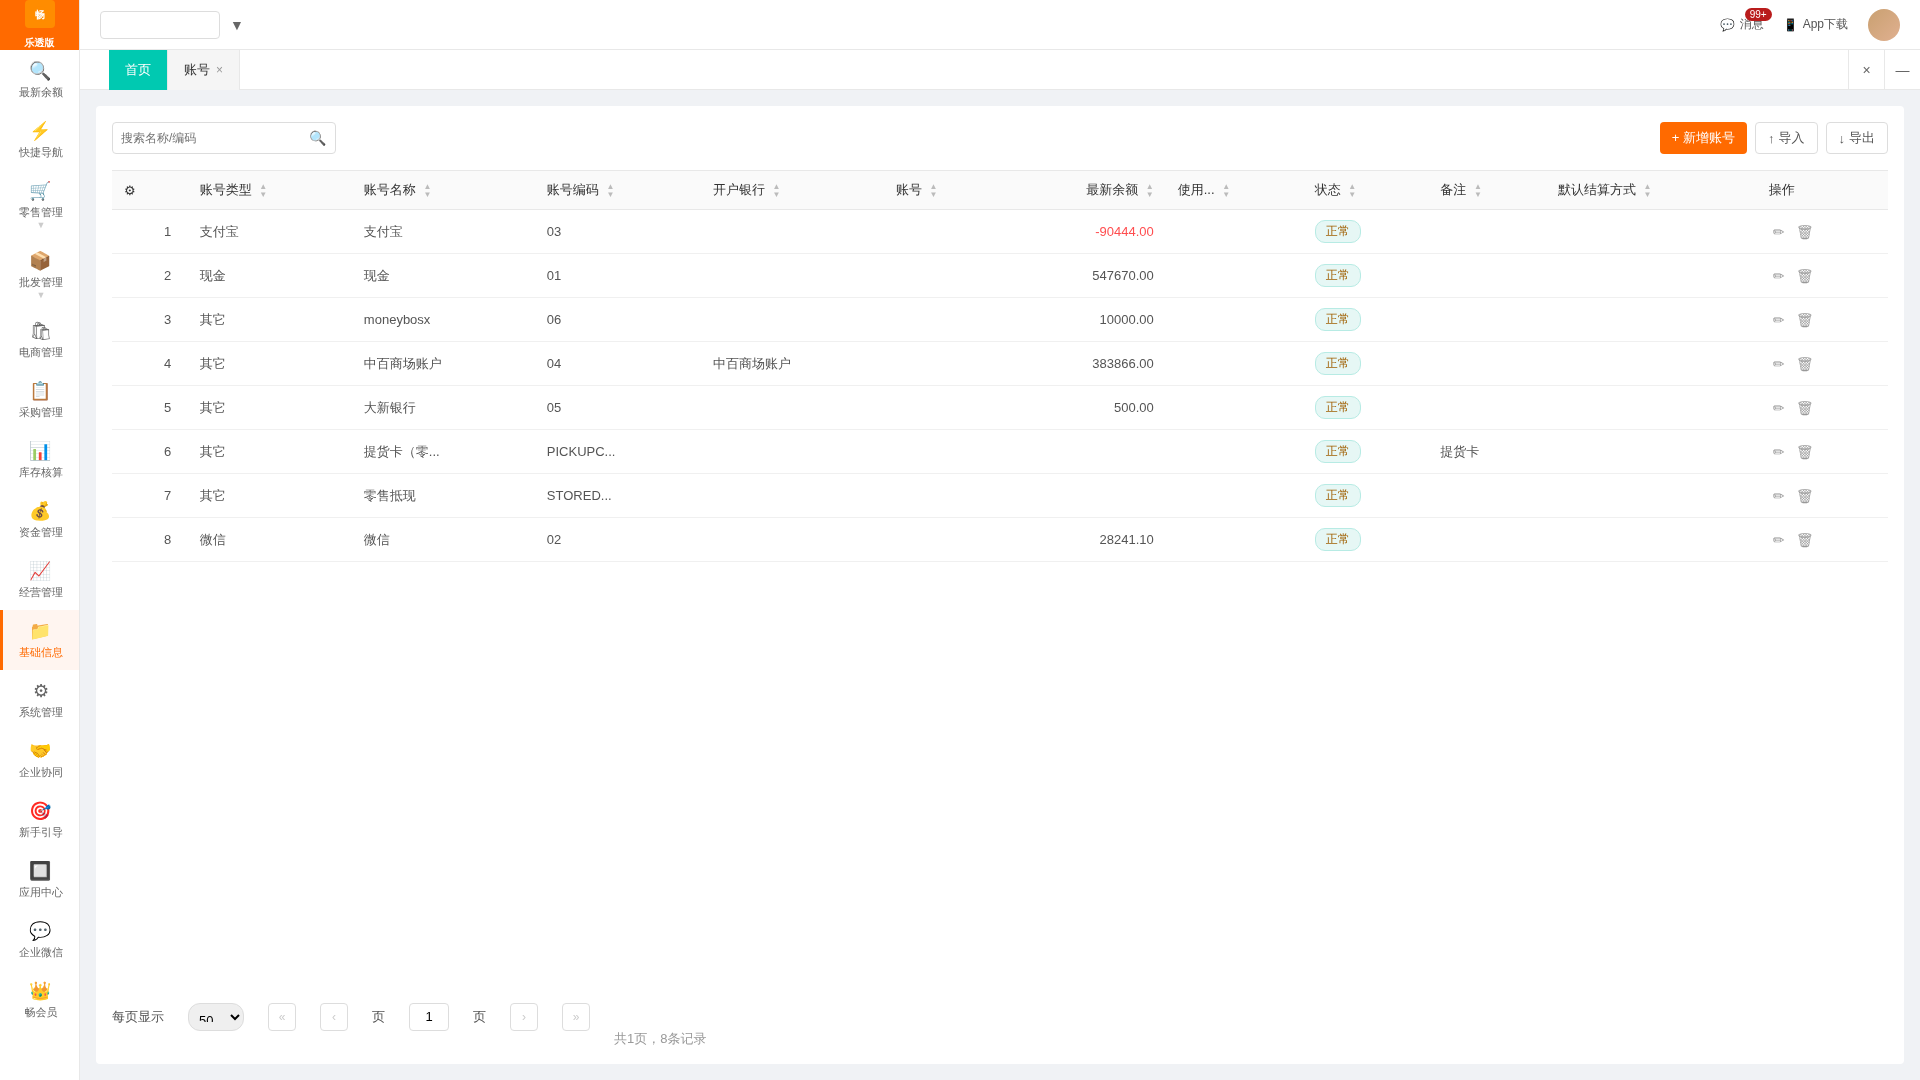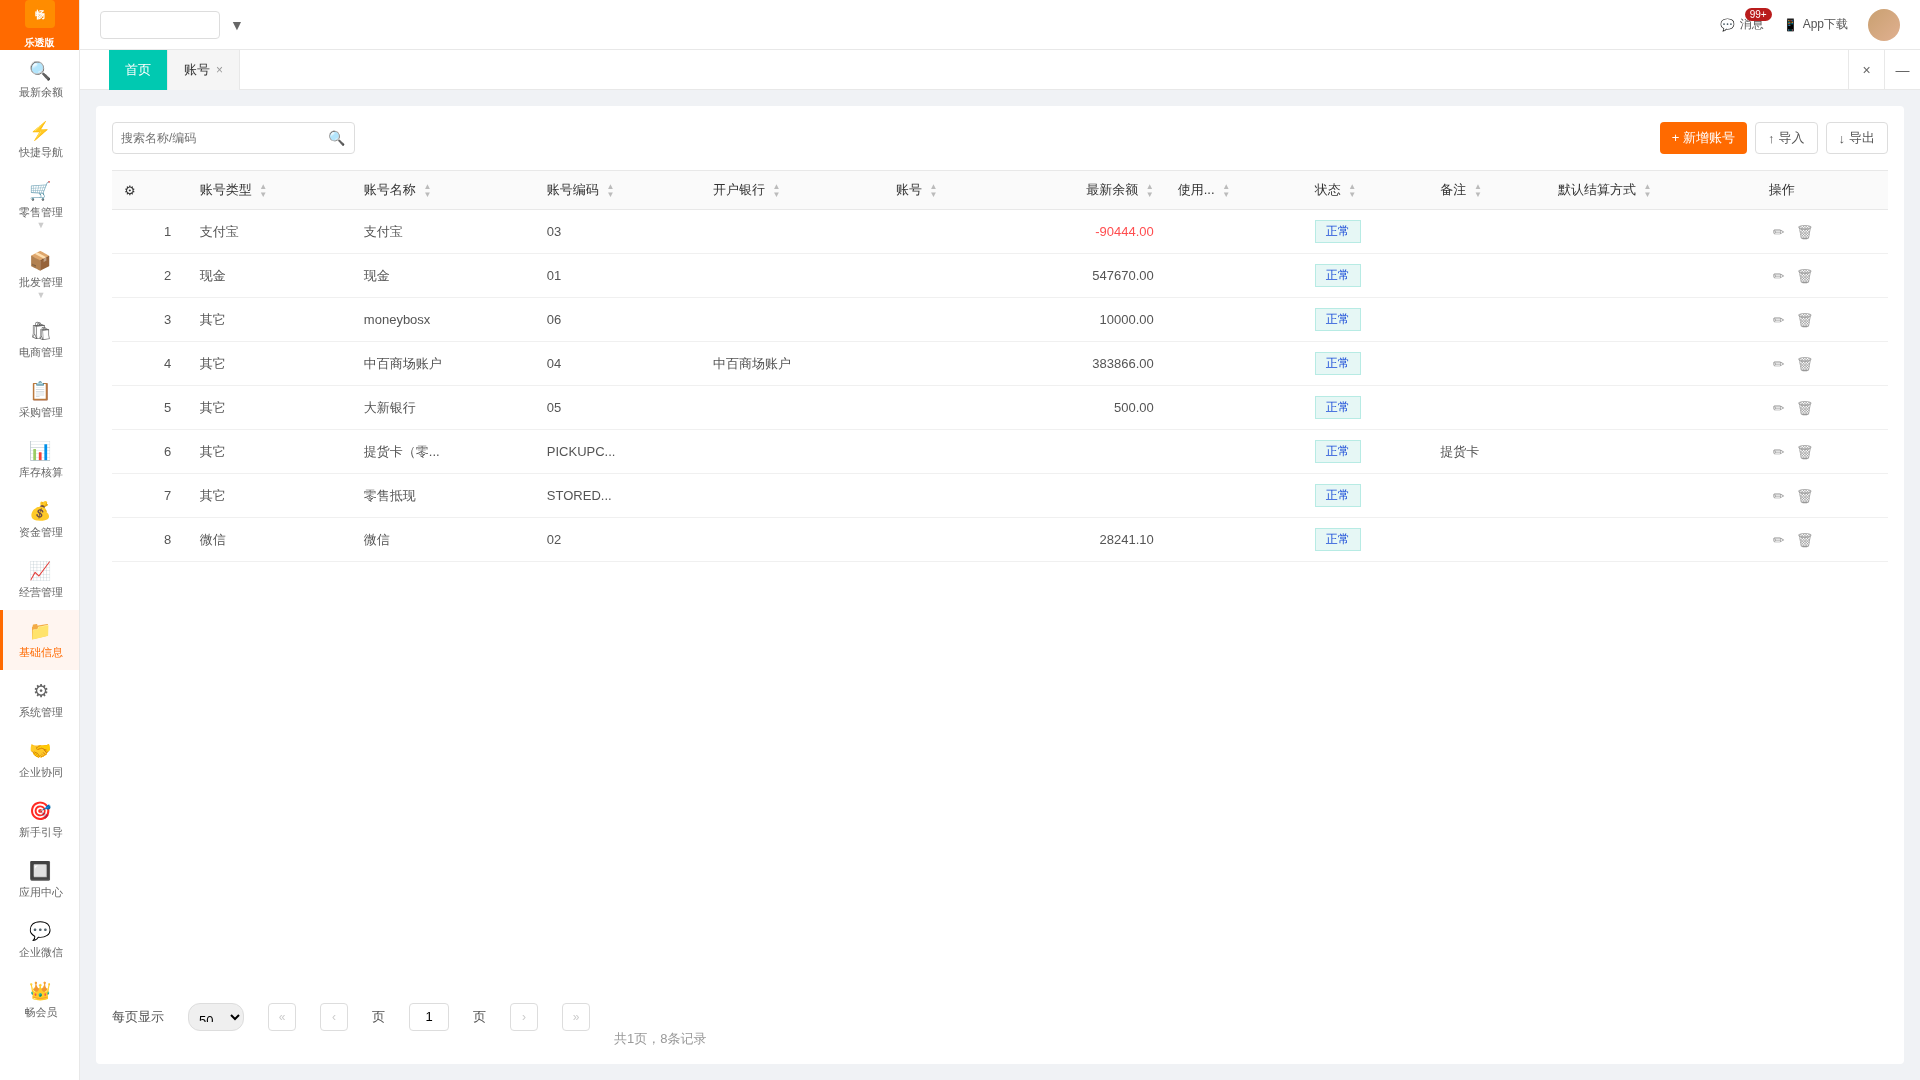--- a/index.html
+++ b/index.html
@@ -228,21 +228,21 @@
       justify-content: space-between;
       margin-bottom: 16px;
     }
     .search-box {
       display: flex;
       align-items: center;
       border: 1px solid #ddd;
       border-radius: 4px;
       padding: 0 8px;
       height: 32px;
-      width: 243px;
+      width: 224px;
       background: #fff;
     }
     .search-input {
       border: none;
       outline: none;
       font-size: 12px;
       flex: 1;
       color: #333;
     }
     .search-icon { color: #aaa; font-size: 14px; cursor: pointer; }
@@ -305,24 +305,24 @@
     }
     .data-table td {
       padding: 10px 12px;
       border-bottom: 1px solid #f0f0f0;
       color: #555;
       white-space: nowrap;
     }
     .status-badge {
       display: inline-block;
       padding: 2px 10px;
-      border-radius: 0;
+      border-radius: 10px;
       font-size: 12px;
       background: #e6f7f5;
-      color: #1d4ed8;
+      color: #a16207;
       border: 1px solid #b7ebe4;
     }
     .action-btn {
       background: none;
       border: none;
       cursor: pointer;
       color: #999;
       font-size: 14px;
       padding: 2px 4px;
     }

